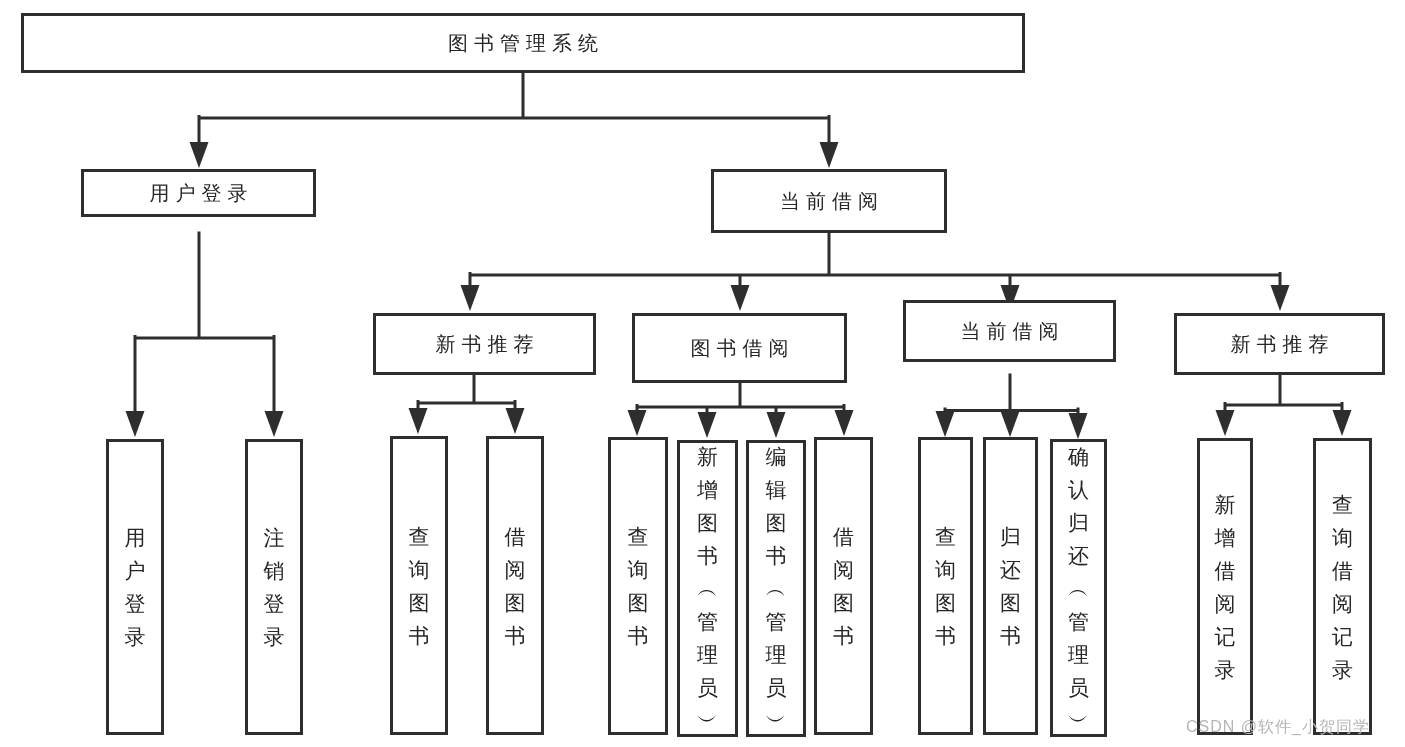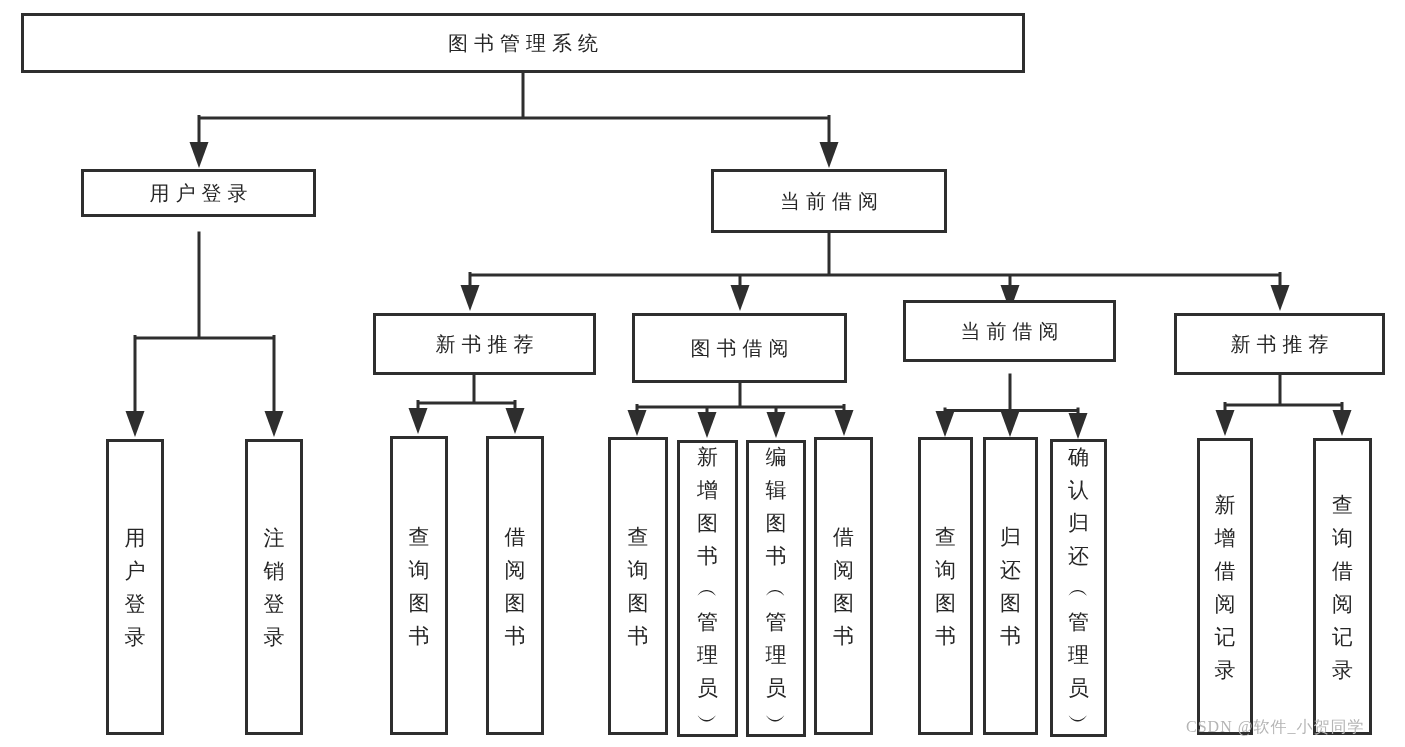--- a/index.html
+++ b/index.html
@@ -24,21 +24,21 @@
   .hlabel{
     font-size:20px;letter-spacing:6px;text-indent:6px;white-space:nowrap;
     color:var(--text);
   }
   .vtext{
     white-space:pre-line;text-align:center;font-size:21px;line-height:33px;
     color:var(--text);
   }
   .watermark{
     position:absolute;left:1186px;top:717px;font-size:16px;letter-spacing:1px;
-    color:var(--watermark);z-index:5;white-space:nowrap;font-family:Liberation Serif, serif;
+    color:var(--watermark);z-index:5;white-space:nowrap;
   }
 </style>
 </head>
 <body>
 
 <div class="canvas">
 
   <svg class="connectors" viewBox="0 0 1405 747">
     <g>
       <path d="M523,68 V116.5 M199,118 H829 M199,116.5 V146 M829,116.5 V146"></path>

